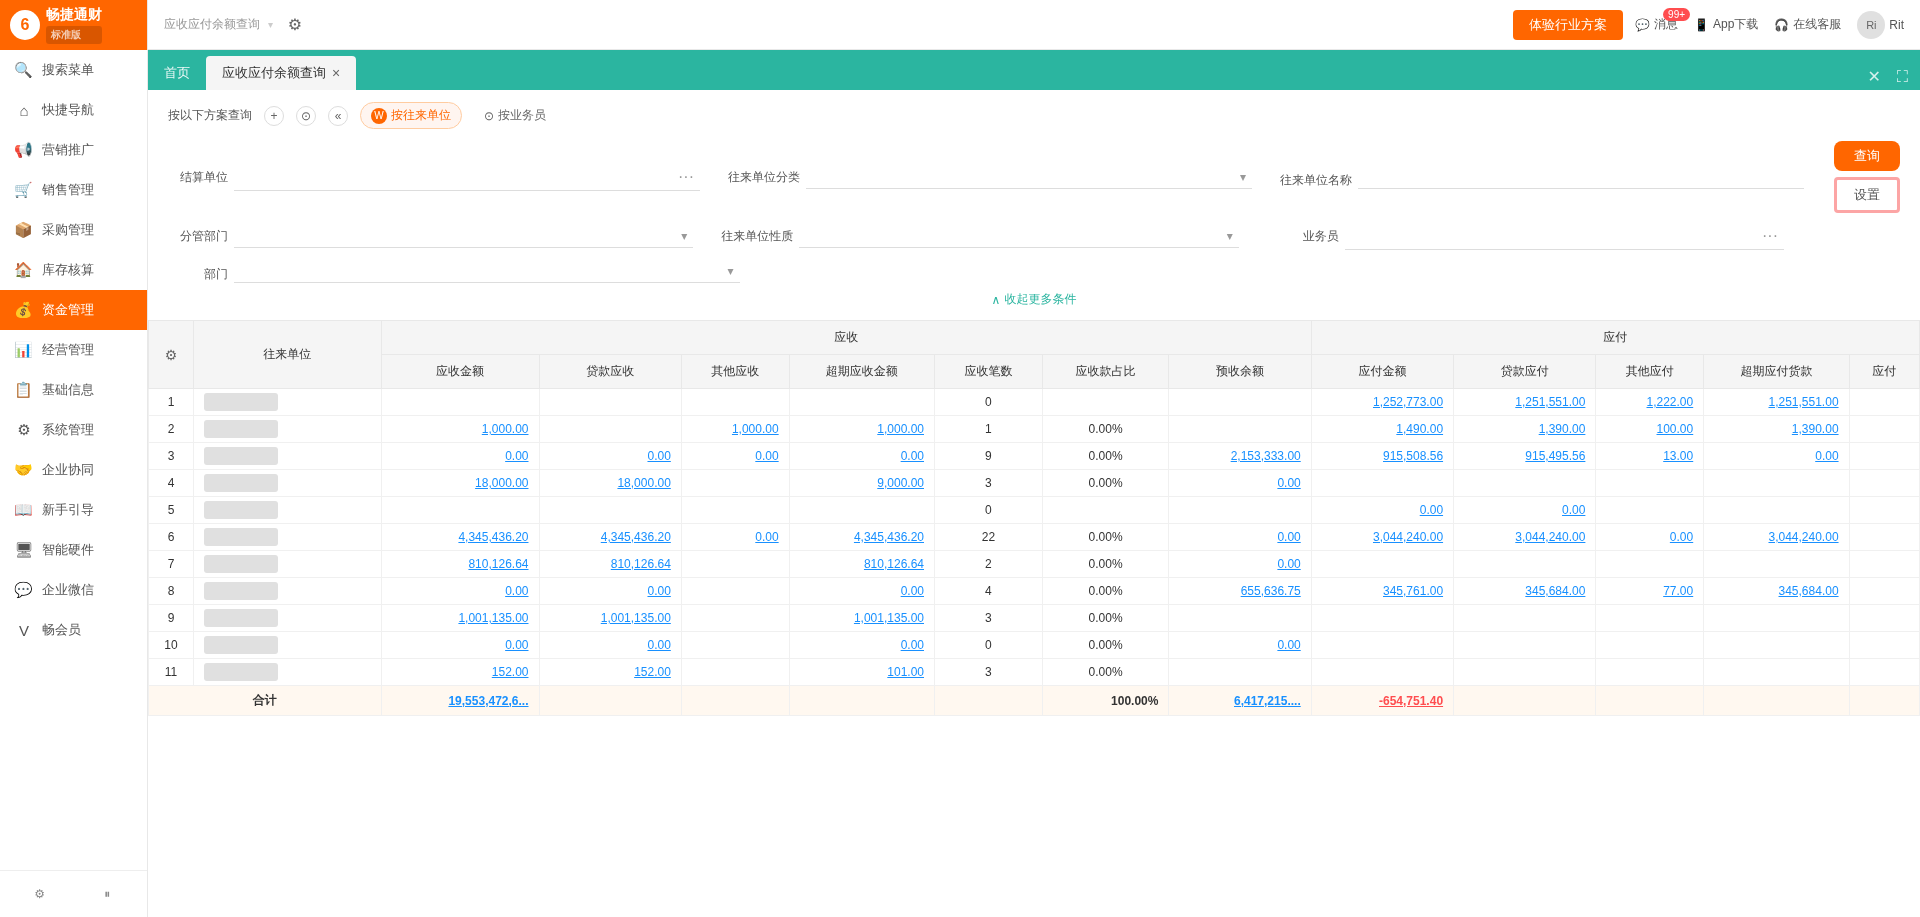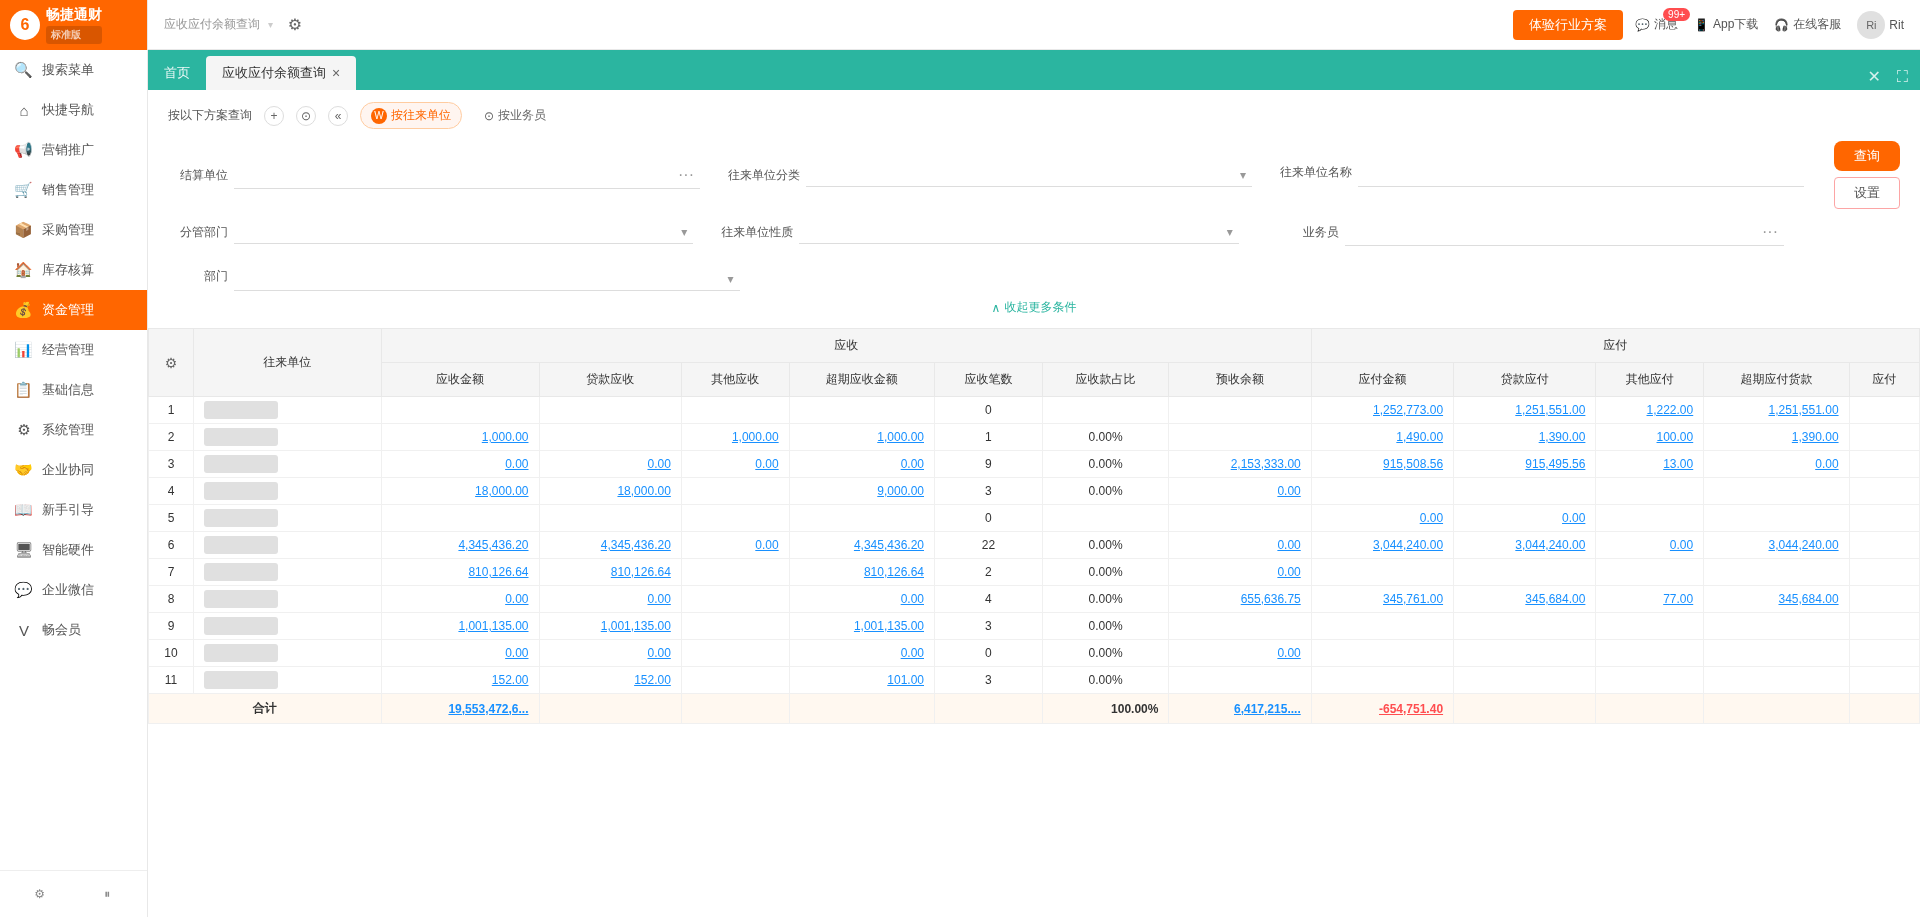--- a/index.html
+++ b/index.html
@@ -50,21 +50,21 @@
     .filter-tab-icon { width: 20px; height: 20px; border-radius: 50%; border: 1px solid #ddd; display: flex; align-items: center; justify-content: center; cursor: pointer; color: #666; font-size: 12px; }
     .filter-tab-option { display: flex; align-items: center; gap: 4px; padding: 4px 10px; border-radius: 14px; cursor: pointer; font-size: 12px; color: #666; }
     .filter-tab-option.active { background: #fff5f0; color: #ff6600; border: 1px solid #ffcca0; }
     .filter-tab-option .opt-icon { width: 16px; height: 16px; background: #ff6600; border-radius: 50%; display: flex; align-items: center; justify-content: center; color: #fff; font-size: 10px; }
     .filter-dots { color: #999; font-size: 16px; cursor: pointer; }
     .filter-arrow { color: #999; font-size: 12px; }
     .collapse-btn { display: flex; align-items: center; gap: 4px; color: #2bb5a0; cursor: pointer; font-size: 12px; margin: 8px auto 0; width: fit-content; }
 
     
     .query-btn { background: #ff6600; color: #fff; border: none; padding: 6px 20px; border-radius: 8px; cursor: pointer; font-size: 13px; }
-    .setting-btn { background: #fff; color: #555; border: 1px solid #fca5a5; padding: 6px 16px; border-radius: 4px; cursor: pointer; font-size: 13px; }
+    .setting-btn { background: #fff; color: #555; border: 3px solid #fca5a5; padding: 6px 16px; border-radius: 4px; cursor: pointer; font-size: 13px; }
 
     
     .table-container { flex: 1; overflow: auto; background: #fff; margin: 0; }
     .data-table { width: 100%; border-collapse: collapse; font-size: 12px; }
     .data-table th { background: #f5f5f5; padding: 8px 10px; text-align: center; border: 1px solid #e8e8e8; color: #333; font-weight: normal; white-space: nowrap; }
     .data-table td { padding: 6px 10px; border: 1px solid #f0f0f0; color: #333; white-space: nowrap; }
     .data-table .num-cell { text-align: right; }
     .data-table .center-cell { text-align: center; }
     .data-table .link-cell { color: #1890ff; text-decoration: underline; cursor: pointer; text-align: right; }
     .th-group { background: #e6f7f5; }
@@ -234,21 +234,21 @@
               <span class="filter-dots">···</span>
             </div>
           </div>
           <div style="display: flex; align-items: center; gap: 6px; flex: 1;">
             <span style="color:#555; font-size:12px; white-space:nowrap; min-width:80px; text-align:right;">往来单位分类</span>
             <div style="flex:1; border-bottom: 1px solid #ddd; padding: 4px 6px; display:flex; justify-content:space-between; cursor:pointer;">
               <span></span>
               <span class="filter-arrow">▾</span>
             </div>
           </div>
-          <div style="display: flex; align-items: flex-start; gap: 6px; flex: 1;">
+          <div style="display: flex; align-items: flex-end; gap: 6px; flex: 1;">
             <span style="color:#555; font-size:12px; white-space:nowrap; min-width:80px; text-align:right;">往来单位名称</span>
             <input type="text" style="flex: 1 1 0%; border-top: none; border-right: none; border-left: none; border-image: initial; border-bottom: 1px solid rgb(221, 221, 221); padding: 4px 6px; font-size: 12px; outline: none; background: transparent;">
           </div>
           <div style="display:flex; flex-direction:column; gap:6px; margin-left: 10px;">
             <button class="query-btn">查询</button>
             <button class="setting-btn">设置</button>
           </div>
         </div>
 
         <div style="display: flex; gap: 20px; margin-bottom: 10px; align-items: center;">
@@ -270,21 +270,21 @@
             <span style="color:#555; font-size:12px; white-space:nowrap; min-width:80px; text-align:right;">业务员</span>
             <div style="flex:1; border-bottom: 1px solid #ddd; padding: 4px 6px; display:flex; justify-content:space-between; cursor:pointer;">
               <span></span>
               <span class="filter-dots">···</span>
             </div>
           </div>
           <div style="width: 86px; margin-left:10px;"></div>
         </div>
 
         <div style="display: flex; gap: 20px; margin-bottom: 4px; align-items: center;">
-          <div style="display: flex; align-items: flex-start; gap: 6px; flex: 1; max-width: 33%; margin-top: 12px;">
+          <div style="display: flex; align-items: flex-end; gap: 6px; flex: 1; max-width: 33%;">
             <span style="color:#555; font-size:12px; white-space:nowrap; min-width:60px; text-align:right;">部门</span>
             <div style="flex:1; border-bottom: 1px solid #ddd; padding: 4px 6px; display:flex; justify-content:space-between; cursor:pointer;">
               <span></span>
               <span class="filter-arrow">▾</span>
             </div>
           </div>
         </div>
 
         <div class="collapse-btn">
           <span>∧</span>

